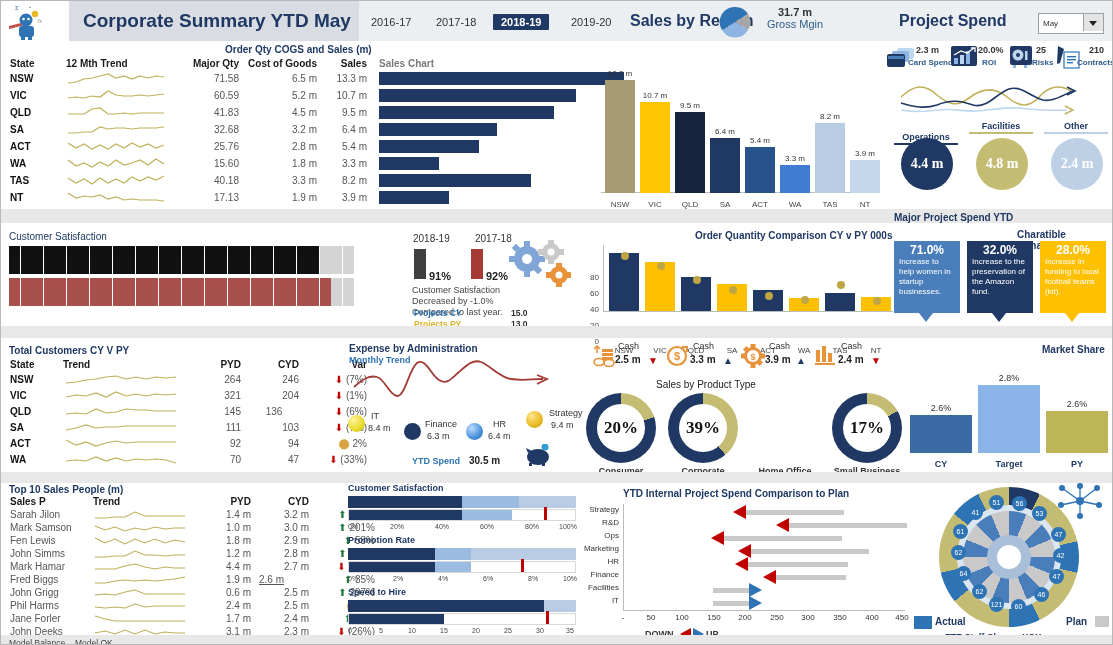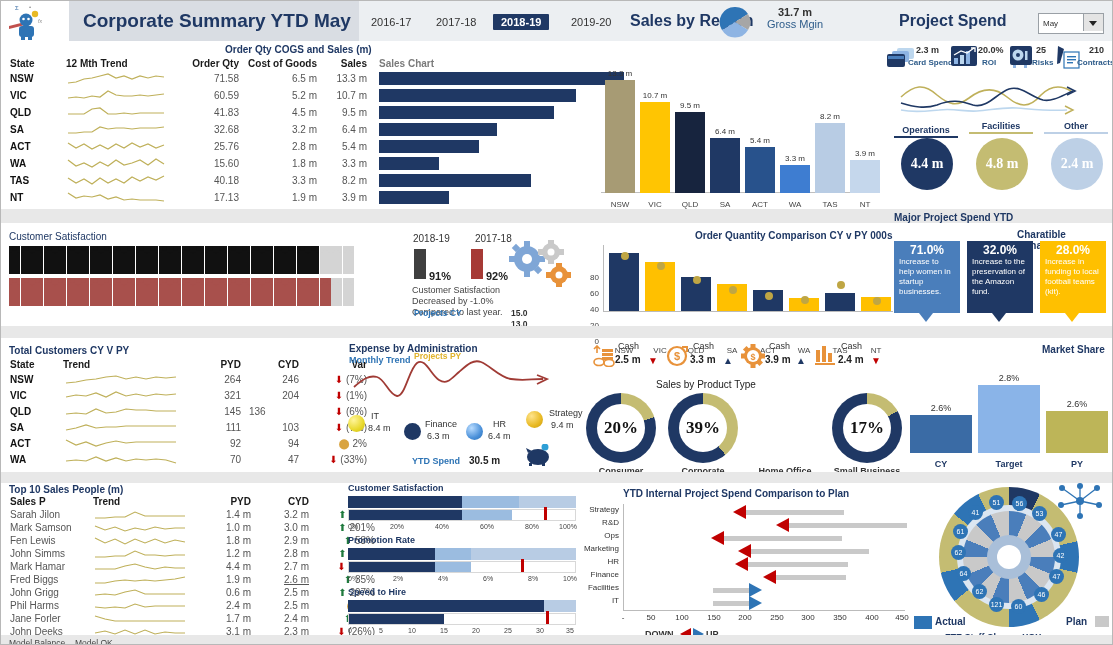--- a/index.html
+++ b/index.html
@@ -125,21 +125,21 @@
   </div>
 
   <div class="secHd" style="left:224px;top:43px;">Order Qty COGS and Sales (m)</div>
 
   <div style="position:absolute;left:5px;top:56px;">
     <table class="tbl">
       <tbody>
           <tr>
         <th style="width:48px;text-align:left;">State</th>
         <th style="width:110px;text-align:left;">12 Mth Trend</th>
-        <th style="width:55px;text-align:right;">Order Qty</th>
+        <th style="width:55px;text-align:right;">Major Qty</th>
         <th style="width:70px;text-align:right;">Cost of Goods</th>
         <th style="width:42px;text-align:right;">Sales</th>
         <th style="width:250px;text-align:left;padding-left:8px;color:#7a7a7a;">Sales Chart</th>
       </tr>
       <tr>
             <td class="st">NSW</td>
         <td>
               <svg class="spark" width="105" height="15" viewBox="0 0 105 15">
                 <polyline fill="none" stroke="#BFB05A" stroke-width="1.2" points="2,12 10,11 18,8 26,7 34,5 42,3 50,7 58,5 66,8 74,5 82,7 90,5 98,6"></polyline>
               </svg>
@@ -333,21 +333,21 @@
 
   <svg style="position:absolute;left:898px;top:80px;" width="190" height="34" viewBox="0 0 190 34">
     <path d="M2 16 C15 4, 25 2, 38 14 C50 24, 58 26, 70 17 C84 6, 96 6, 108 16 C120 26, 130 28, 142 14 C152 4, 162 4, 172 10" fill="none" stroke="#BFB05A" stroke-width="1.6"></path>
     <path d="M2 22 C15 26, 26 28, 38 24 C52 18, 62 20, 74 24 C88 28, 98 12, 110 8 C122 4, 132 16, 144 19 C154 21, 164 14, 174 10" fill="none" stroke="#1F3864" stroke-width="1.6"></path>
     <path d="M2 29 C16 32, 28 30, 40 29 C55 27, 66 31, 78 30 C92 29, 104 26, 118 27 C132 28, 148 30, 168 29" fill="none" stroke="#BDD7EE" stroke-width="1.6"></path>
     <path d="M168 6 L176 10 L168 14" fill="none" stroke="#1F3864" stroke-width="1.6"></path>
     <path d="M166 25 L174 29 L166 33" fill="none" stroke="#BFB05A" stroke-width="1.4"></path>
   </svg>
 
   <div style="position:absolute;left:893px;top:120px;width:220px;height:90px;">
-    <div style="position:absolute;left:0px;top:4px;width:64px;text-align:center;font-size:9px;font-weight:bold;color:#1F3864;border-bottom:2px solid #1F3864;padding-bottom:1px;">Operations</div>
+    <div style="position:absolute;left:0px;top:11px;width:64px;text-align:center;font-size:9px;font-weight:bold;color:#1F3864;border-bottom:2px solid #1F3864;padding-bottom:1px;">Operations</div>
     <div class="ballon" style="left:7px;top:17px;width:52px;height:52px;background:#1F3864;display:flex;align-items:center;justify-content:center;">
       <span style="font-family:'Liberation Serif',serif;font-size:14px;font-weight:bold;color:#fff;">4.4 m</span>
     </div>
     <div style="position:absolute;left:75px;top:0px;width:64px;text-align:center;font-size:9px;font-weight:bold;color:#1F3864;border-bottom:2px solid #C4BC72;padding-bottom:1px;">Facilities</div>
     <div class="ballon" style="left:82px;top:17px;width:52px;height:52px;background:#C4BC72;display:flex;align-items:center;justify-content:center;">
       <span style="font-family:'Liberation Serif',serif;font-size:14px;font-weight:bold;color:#fff;">4.8 m</span>
     </div>
     <div style="position:absolute;left:150px;top:0px;width:64px;text-align:center;font-size:9px;font-weight:bold;color:#1F3864;border-bottom:2px solid #BDD0E6;padding-bottom:1px;">Other</div>
     <div class="ballon" style="left:157px;top:17px;width:52px;height:52px;background:#BDD0E6;display:flex;align-items:center;justify-content:center;">
       <span style="font-family:'Liberation Serif',serif;font-size:14px;font-weight:bold;color:#fff;">2.4 m</span>
@@ -415,21 +415,21 @@
         <rect x="49" y="24" width="6" height="5"></rect>
         <rect x="49" y="43" width="6" height="5"></rect>
         <rect x="39" y="33" width="5" height="6"></rect>
         <rect x="60" y="33" width="4" height="6"></rect>
       </g>
     <circle cx="52" cy="36" r="3.5" fill="#fff"></circle>
   </svg>
 
   <div style="position:absolute;left:413px;top:307px;font-size:8.5px;font-weight:bold;color:#2E74B5;">Projects CY</div>
   <div style="position:absolute;left:510px;top:307px;font-size:8.5px;font-weight:bold;color:#333;">15.0</div>
-  <div style="position:absolute;left:413px;top:318px;font-size:8.5px;font-weight:bold;color:#E0B32C;margin-top:32px;">Projects PY</div>
+  <div style="position:absolute;left:413px;top:318px;font-size:8.5px;font-weight:bold;color:#E0B32C;">Projects PY</div>
   <div style="position:absolute;left:510px;top:318px;font-size:8.5px;font-weight:bold;color:#333;">13.0</div>
 
   <div class="secHd" style="left:694px;top:229px;">Order Quantity Comparison CY v PY 000s</div>
   <div class="colchart" style="left:580px;top:240px;width:320px;height:92px;">
     <div class="xs" style="position:absolute;left:0px;top:0px;width:18px;text-align:right;color:#444;">80</div>
     <div class="xs" style="position:absolute;left:0px;top:16px;width:18px;text-align:right;color:#444;">60</div>
     <div class="xs" style="position:absolute;left:0px;top:32px;width:18px;text-align:right;color:#444;">40</div>
     <div class="xs" style="position:absolute;left:0px;top:48px;width:18px;text-align:right;color:#444;">20</div>
     <div class="xs" style="position:absolute;left:0px;top:64px;width:18px;text-align:right;color:#444;">0</div>
     <div style="position:absolute;left:22px;top:4px;width:1px;height:66px;background:#bbb;"></div>
@@ -528,21 +528,21 @@
         <td style="text-align:right;"><span class="dnArrow">⬇</span>&nbsp;<span>(1%)</span></td>
           </tr>
       <tr>
             <td class="st">QLD</td>
         <td>
               <svg class="spark" width="120" height="14" viewBox="0 0 120 14">
                 <polyline fill="none" stroke="#BFB05A" stroke-width="1.2" points="3,10 13,9 23,10 33,5 43,9 53,8 63,5 73,6 83,6 93,7 103,7 113,7"></polyline>
               </svg>
             </td>
         <td style="text-align:right;">145</td>
-        <td style="text-align:left;">136</td>
+        <td style="text-align:center;">136</td>
         <td style="text-align:right;"><span class="dnArrow">⬇</span>&nbsp;<span>(6%)</span></td>
           </tr>
       <tr>
             <td class="st">SA</td>
         <td>
               <svg class="spark" width="120" height="14" viewBox="0 0 120 14">
                 <polyline fill="none" stroke="#BFB05A" stroke-width="1.2" points="3,10 13,8 23,5 33,8 43,7 53,7 63,6 73,6 83,6 93,6 103,6 113,6"></polyline>
               </svg>
             </td>
         <td style="text-align:right;">111</td>
@@ -770,21 +770,21 @@
         <td style="text-align:right;"><span class="dnArrow">⬇</span>&nbsp;<span>(40%)</span></td>
           </tr>
       <tr>
             <td style="color:#555;">Fred Biggs</td>
         <td>
               <svg class="spark" width="100" height="11" viewBox="0 0 100 11">
                 <polyline fill="none" stroke="#BFB05A" stroke-width="1.1" points="2,9 12,9 22,7 32,6 42,7 52,6 62,7 72,6 82,5 92,3"></polyline>
               </svg>
             </td>
         <td style="text-align:right;">1.9 m</td>
-        <td style="text-align:right;text-decoration:underline;">2.6 m</td>
+        <td style="text-decoration:underline;">2.6 m</td>
         <td style="text-align:right;"><span class="upArrow">⬆</span>&nbsp;<span>35%</span></td>
           </tr>
       <tr>
             <td style="color:#555;">John Grigg</td>
         <td>
               <svg class="spark" width="100" height="11" viewBox="0 0 100 11">
                 <polyline fill="none" stroke="#BFB05A" stroke-width="1.1" points="2,8 12,7 22,8 32,5 42,3 52,7 62,7 72,7 82,7 92,7"></polyline>
               </svg>
             </td>
         <td style="text-align:right;">0.6 m</td>

